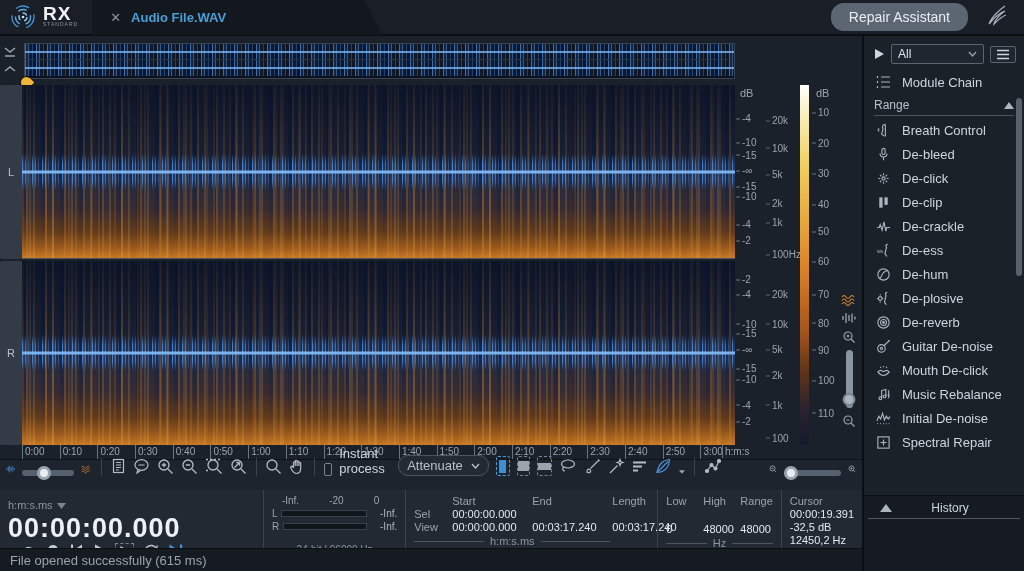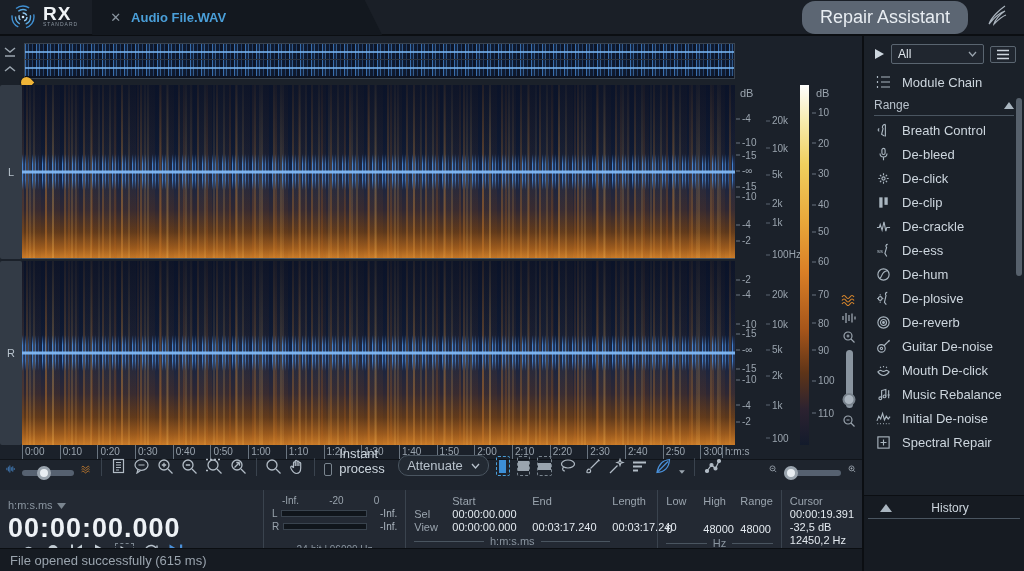--- a/index.html
+++ b/index.html
@@ -10,21 +10,21 @@
   
   .topbar { position:absolute; top:0; left:0; width:1024px; height:36px; background:#1a1f27; border-bottom:2px solid #0b0e12; display:flex; align-items:center; }
   .logo-block { display:flex; align-items:center; gap:7px; padding:0 14px 0 10px; height:100%; }
   .logo-swirl { width:26px; height:26px; }
   .logo-text { color:#f0f3f6; font-size:19px; font-weight:bold; letter-spacing:1px; line-height:14px; }
   .logo-sub { font-size:5px; color:#8a95a0; letter-spacing:1px; }
   .tab { position:relative; height:36px; width:290px; background:#13181f; clip-path:polygon(0 0, calc(100% - 18px) 0, 100% 100%, 0 100%); display:flex; align-items:center; gap:10px; padding-left:18px; }
   .tab-close { color:#8a95a0; font-size:13px; cursor:pointer; }
   .tab-title { color:#4a9fd9; font-size:13px; font-weight:bold; }
   .topbar-spacer { flex:1; }
-  .repair-btn { background:#5c6673; color:#e8edf2; font-size:18px; border:none; border-radius:13px; padding:6px 18px; margin-right:12px; }
+  .repair-btn { background:#5c6673; color:#e8edf2; font-size:14px; border:none; border-radius:13px; padding:6px 18px; margin-right:12px; }
   .scribble { margin-right:14px; }
 
   
   .editor { position:absolute; top:36px; left:0; width:862px; height:535px; background:#1b212a; }
 
   .collapse-col { position:absolute; left:3px; top:10px; width:18px; display:flex; flex-direction:column; gap:3px; color:#9aa4ae; }
   .overview { position:absolute; left:24px; top:7px; width:711px; height:36px; border:1px solid #3a4least; border:1px solid #39434f; background:#0c1220; }
   .ov-row { position:relative; height:16px; border-bottom:1px solid #2c3542; background:
       repeating-linear-gradient(90deg, rgba(70,140,220,.75) 0 1px, rgba(40,90,160,.25) 1px 3px, rgba(80,150,230,.55) 3px 4px, rgba(30,70,130,.15) 4px 7px, rgba(60,120,200,.45) 7px 8px, rgba(20,50,100,.1) 8px 11px);
     }

